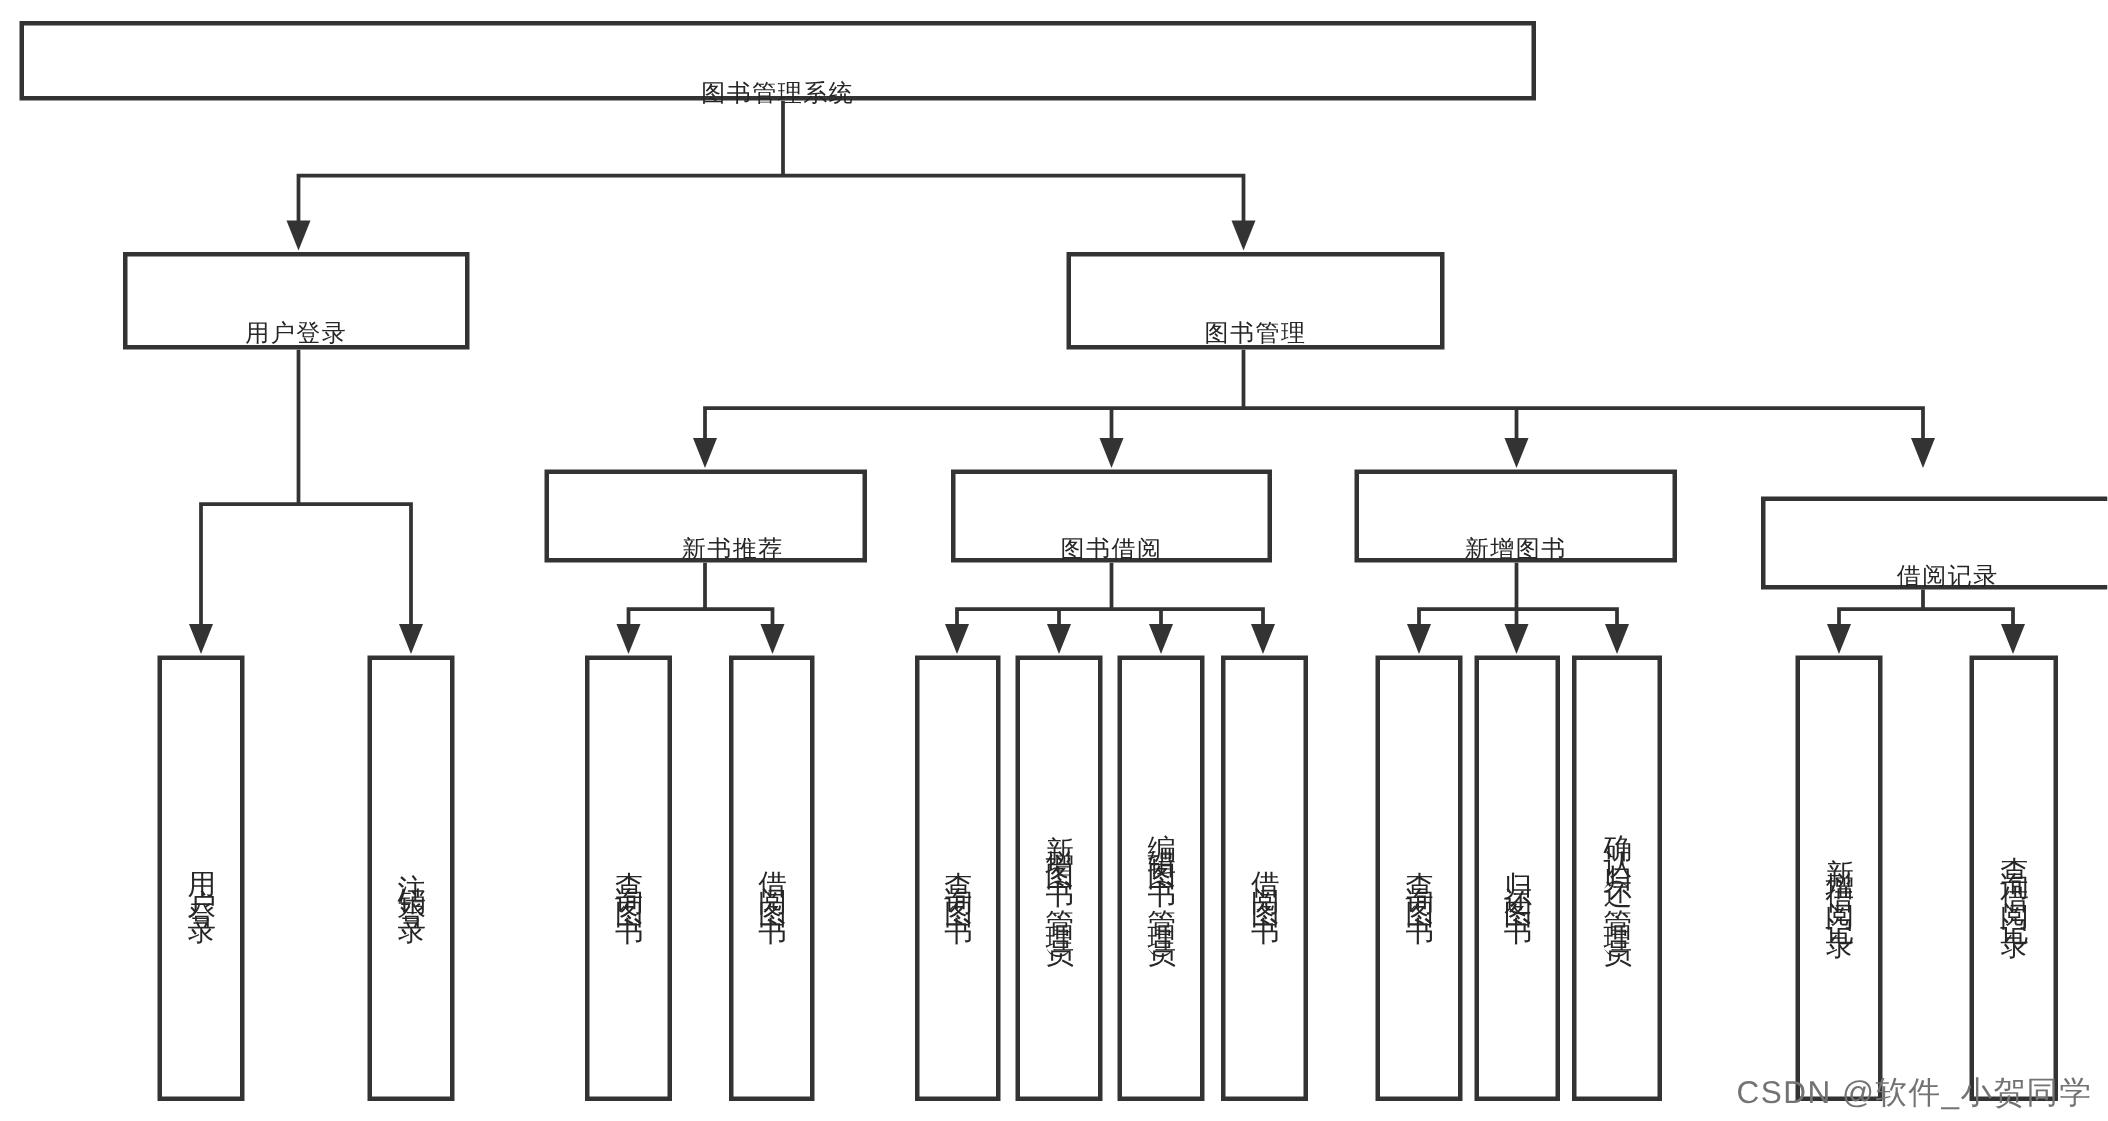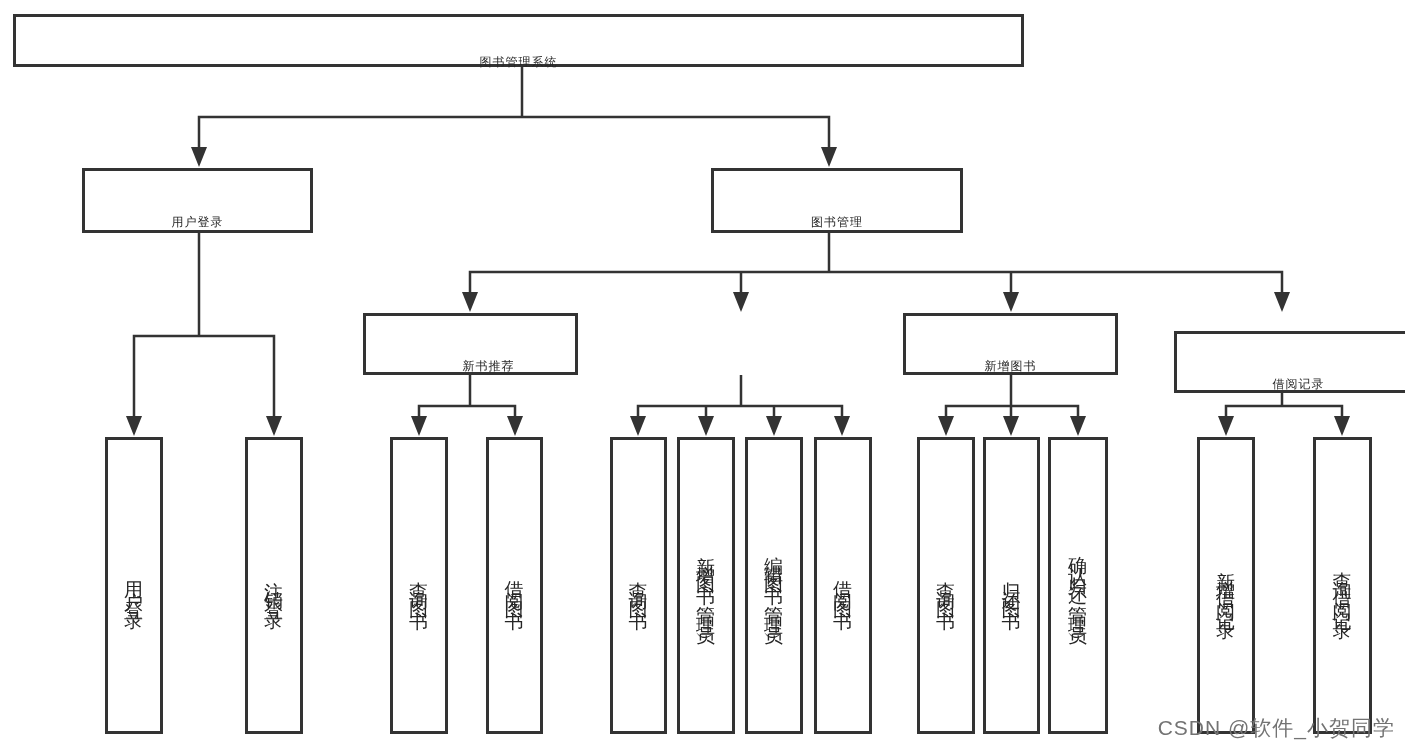--- a/index.html
+++ b/index.html
@@ -26,21 +26,21 @@
     position: absolute;
     box-sizing: border-box;
     background: #ffffff;
     border: 3px solid #333333;
     display: flex;
     align-items: center;
     justify-content: center;
     color: #262626;
   }
   .box.h span {
-    font-size: 12px;
+    font-size: 16px;
     letter-spacing: 1px;
     white-space: nowrap;
     margin-top: 44px;
   }
   .box.v span {
     writing-mode: vertical-rl;
     text-orientation: mixed;
     font-size: 19px;
     line-height: 1;
     letter-spacing: 10px;
@@ -111,20 +111,23 @@
   <div class="box h" style="left:82px; top:168px; width:231px; height:65px;">
     <span>用户登录</span>
   </div>
   <div class="box h" style="left:711px; top:168px; width:252px; height:65px;">
     <span>图书管理</span>
   </div>
 
   <div class="box h" style="left:363px; top:313px; width:215px; height:62px;padding-left:36px;">
     <span>新书推荐</span>
   </div>
+  <div class="box h" style="left:634px; top:313px; width:214px; height:62px;">
+    <span>图书借阅</span>
+  </div>
   <div class="box h" style="left:903px; top:313px; width:215px; height:62px;">
     <span>新增图书</span>
   </div>
   <div class="box h" style="left:1174px; top:331px; width:249px; height:62px;justify-content:center;">
     <span>借阅记录</span>
   </div>
 
   <div class="box v" style="left:105px; top:437px; width:58px; height:297px;">
     <span>用户登录</span>
   </div>

